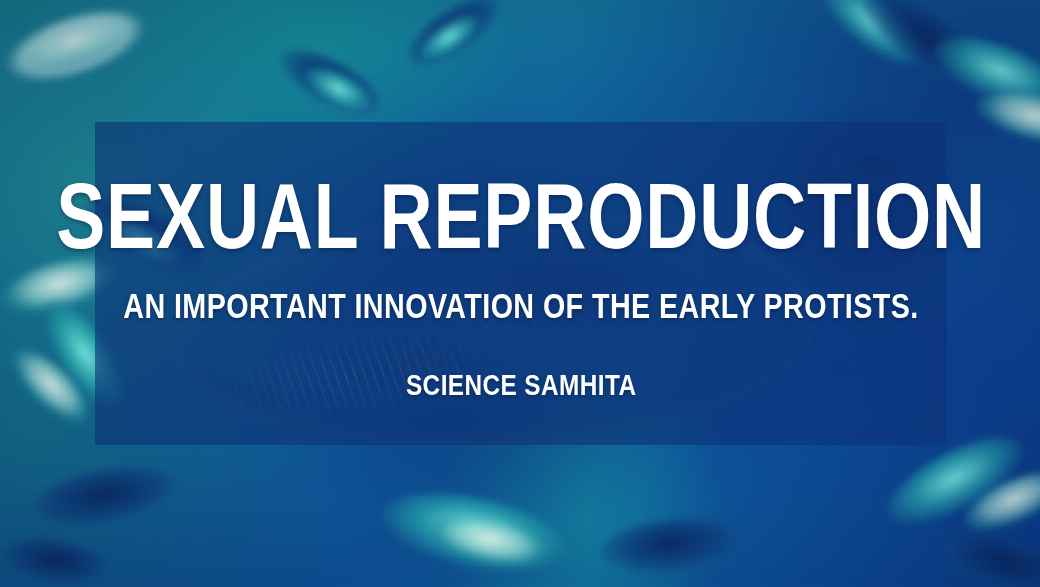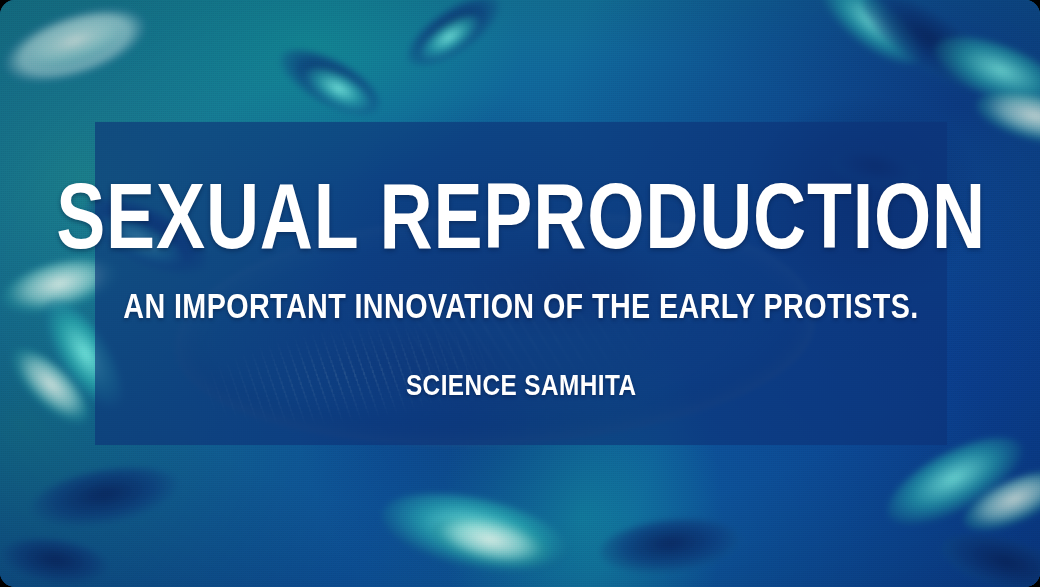--- a/index.html
+++ b/index.html
@@ -7,21 +7,20 @@
     padding: 0;
     background: #000;
   }
   #stage {
     position: relative;
     width: 1040px;
     height: 587px;
     overflow: hidden;
     font-family: "Liberation Sans", sans-serif;
     background: #0d4f82;
-    border-radius: 15px;
   }
 
   
   .bg-base {
     position: absolute;
     inset: 0;
     background:
       radial-gradient(ellipse 420px 330px at 8% 30%, #1b7f8c 0%, rgba(27,127,140,0) 72%),
       radial-gradient(ellipse 500px 420px at 2% 72%, #136a86 0%, rgba(19,106,134,0) 75%),
       radial-gradient(ellipse 620px 430px at 52% 92%, #0e5d9b 0%, rgba(14,93,155,0) 78%),

